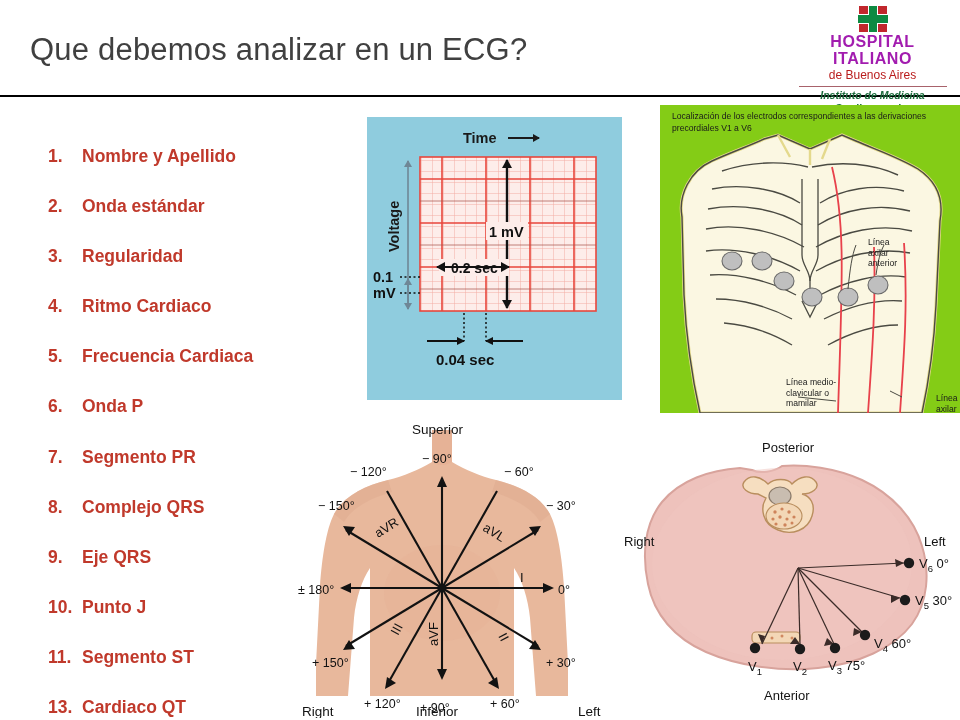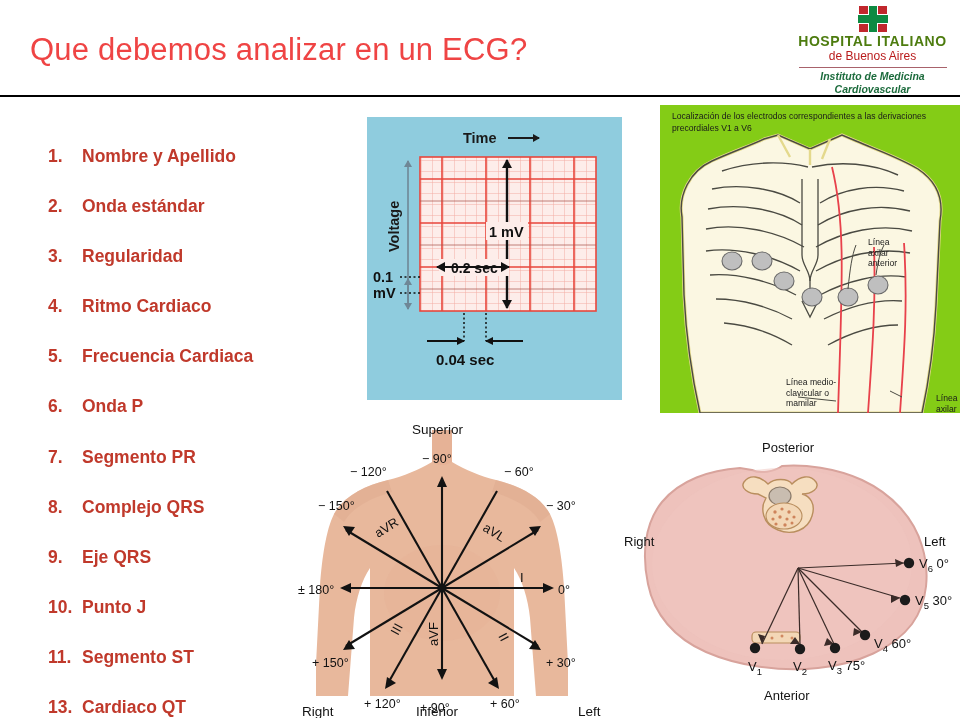--- a/index.html
+++ b/index.html
@@ -6,36 +6,36 @@
   body{
     width:960px;height:720px;background:#ffffff;
     font-family:"Liberation Sans", sans-serif;
     overflow:hidden;position:relative;
   }
 
   
   #header{position:absolute;left:0;top:0;width:960px;height:96px;}
   #slide-title{
     position:absolute;left:30px;top:32px;
-    font-size:31px;font-weight:400;color:#ef4444;
+    font-size:31px;font-weight:400;color:#404040;
     letter-spacing:.2px;white-space:nowrap;
   }
   #header-rule{
     position:absolute;left:0;top:95px;width:960px;height:2px;background:#000;
   }
 
   
   #logo{position:absolute;left:790px;top:6px;width:165px;height:82px;text-align:center;}
   .logo-cross{position:relative;width:30px;height:26px;margin:0 auto 2px;}
   .lc-v{position:absolute;left:11px;top:0;width:8px;height:26px;background:#0E8A42;}
   .lc-h{position:absolute;left:0;top:9px;width:30px;height:8px;background:#0E8A42;}
   .lc-sq{position:absolute;width:9px;height:8px;background:#C1272D;}
   .lc-tl{left:1px;top:0;}.lc-tr{right:1px;top:0;}
   .lc-bl{left:1px;bottom:0;}.lc-br{right:1px;bottom:0;}
-  #logo-name{font-size:14px;font-weight:bold;color:#4d7c0f;letter-spacing:.6px;line-height:1.05;}
+  #logo-name{font-size:16px;font-weight:bold;color:#a21caf;letter-spacing:.6px;line-height:1.05;}
   #logo-city{font-size:12px;color:#b91c1c;line-height:1.25;}
   #logo-rule{width:148px;height:1.5px;background:#A8626B;margin:3px auto 2px;}
   #logo-inst{font-size:10.5px;font-weight:bold;font-style:italic;color:#1C6B3C;line-height:1.25;}
 
   
   #topics{position:absolute;left:48px;top:128px;width:300px;}
   .topic{display:flex;align-items:baseline;margin-bottom:12.6px;color:#C0392B;
          font-size:17.5px;font-weight:bold;line-height:1;}
   .topic .num{width:34px;flex:none;text-align:left;}
   .topic .txt{white-space:nowrap;margin-top:20px;}

